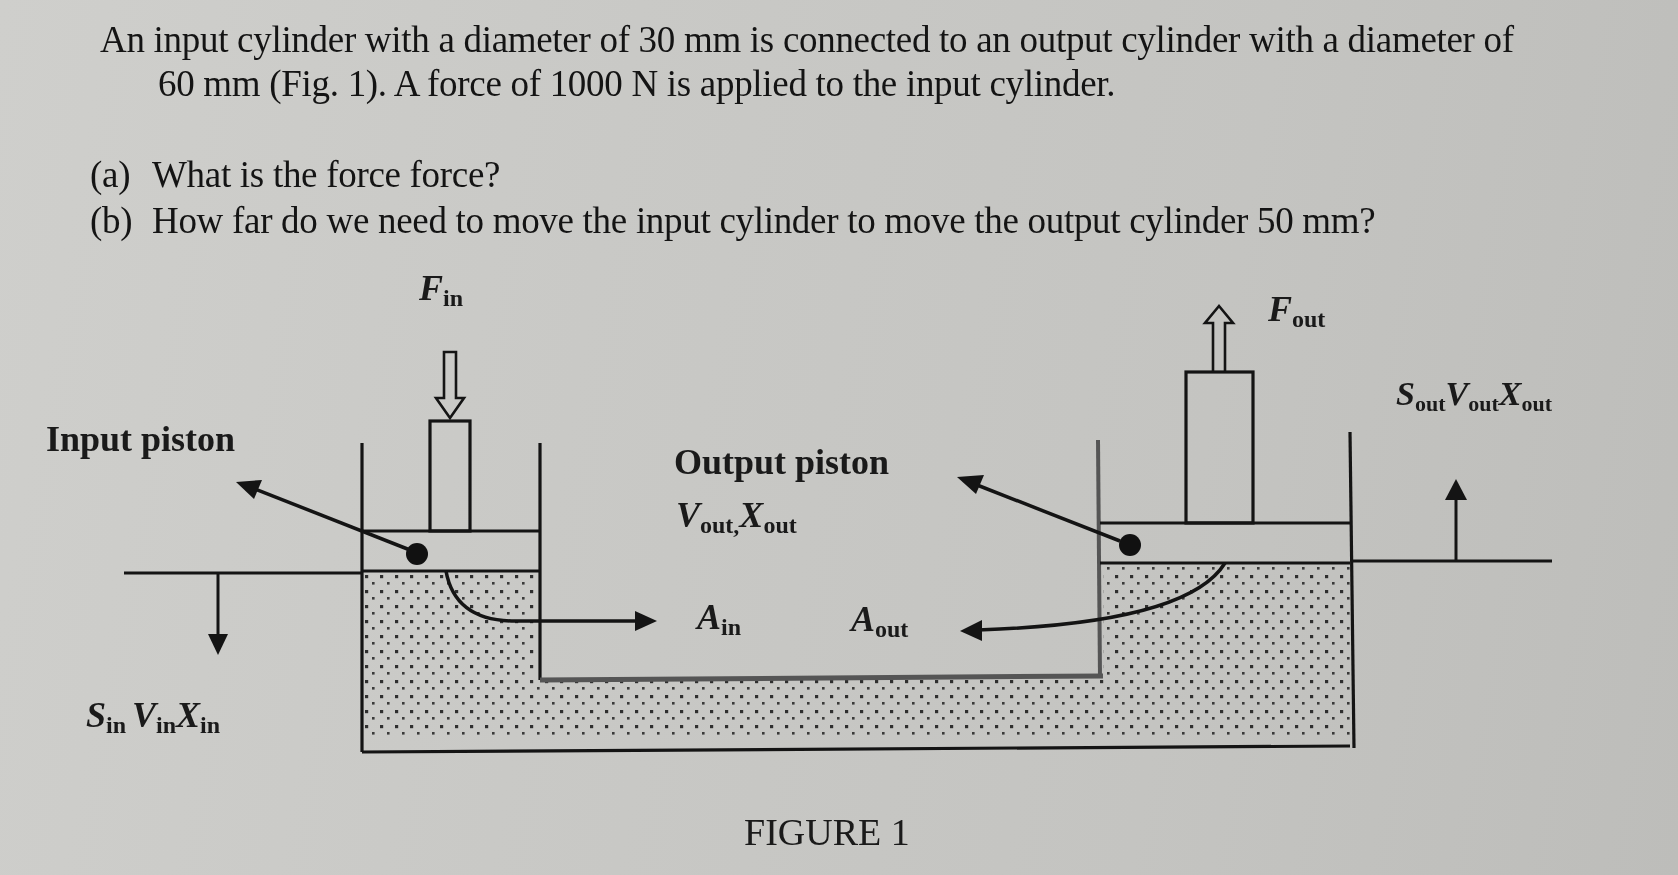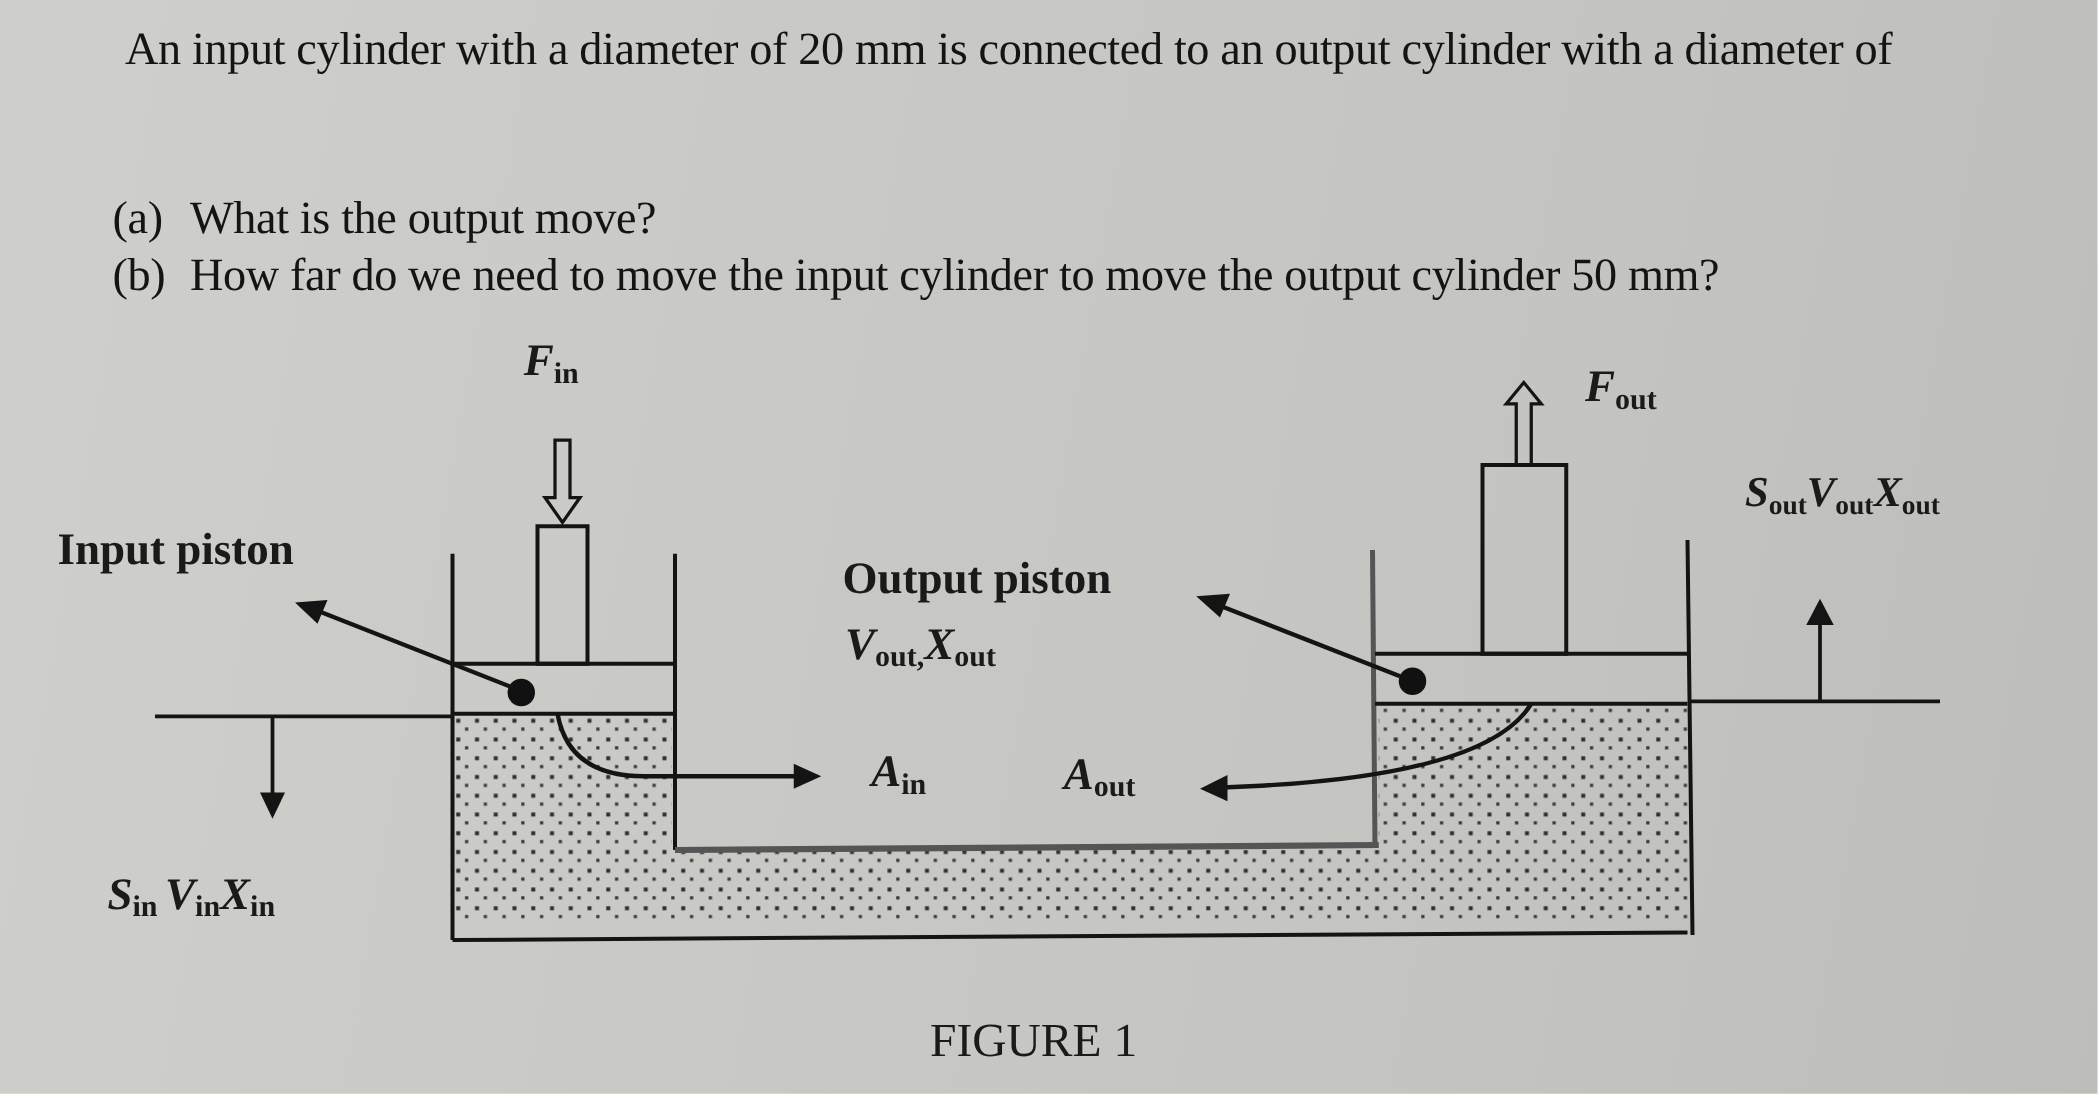--- a/index.html
+++ b/index.html
@@ -24,26 +24,27 @@
   svg.fig { position: absolute; left: 0; top: 0; }
   .lbl { font-family: "Liberation Serif", "DejaVu Serif", serif; font-weight: bold; fill: #1a1a1a; }
   .sym { font-family: "Liberation Serif", "DejaVu Serif", serif; font-weight: bold; font-style: italic; fill: #1a1a1a; }
   .sub { font-family: "Liberation Serif", "DejaVu Serif", serif; font-weight: bold; font-style: normal; fill: #1a1a1a; }
   .caption { font-family: "Liberation Serif", "DejaVu Serif", serif; fill: #1a1a1a; }
 </style>
 </head>
 <body>
 
 <div class="problem">
-  <span>An input cylinder with a diameter of 20 mm is connected to an output cylinder with a diameter of</span>
+  <span>An input cylinder with a diameter of 30 mm is connected to an output cylinder with a diameter of</span>
+  <span class="line2">60 mm (Fig. 1). A force of 1000 N is applied to the input cylinder.</span>
 </div>
 
 <div class="questions">
   <span class="q">
-    <span class="qlabel">(a)</span><span>What is the output move?</span>
+    <span class="qlabel">(a)</span><span>What is the force force?</span>
   </span>
   <span class="q">
     <span class="qlabel">(b)</span><span>How far do we need to move the input cylinder to move the output cylinder 50 mm?</span>
   </span>
 </div>
 
 <svg class="fig" width="1678" height="875" viewBox="0 0 1678 875">
   <defs>
     <pattern id="dots" x="0" y="0" width="15" height="15" patternUnits="userSpaceOnUse">
       <rect x="5" y="5" width="3.2" height="3.2" fill="#1e1e1e"></rect>

